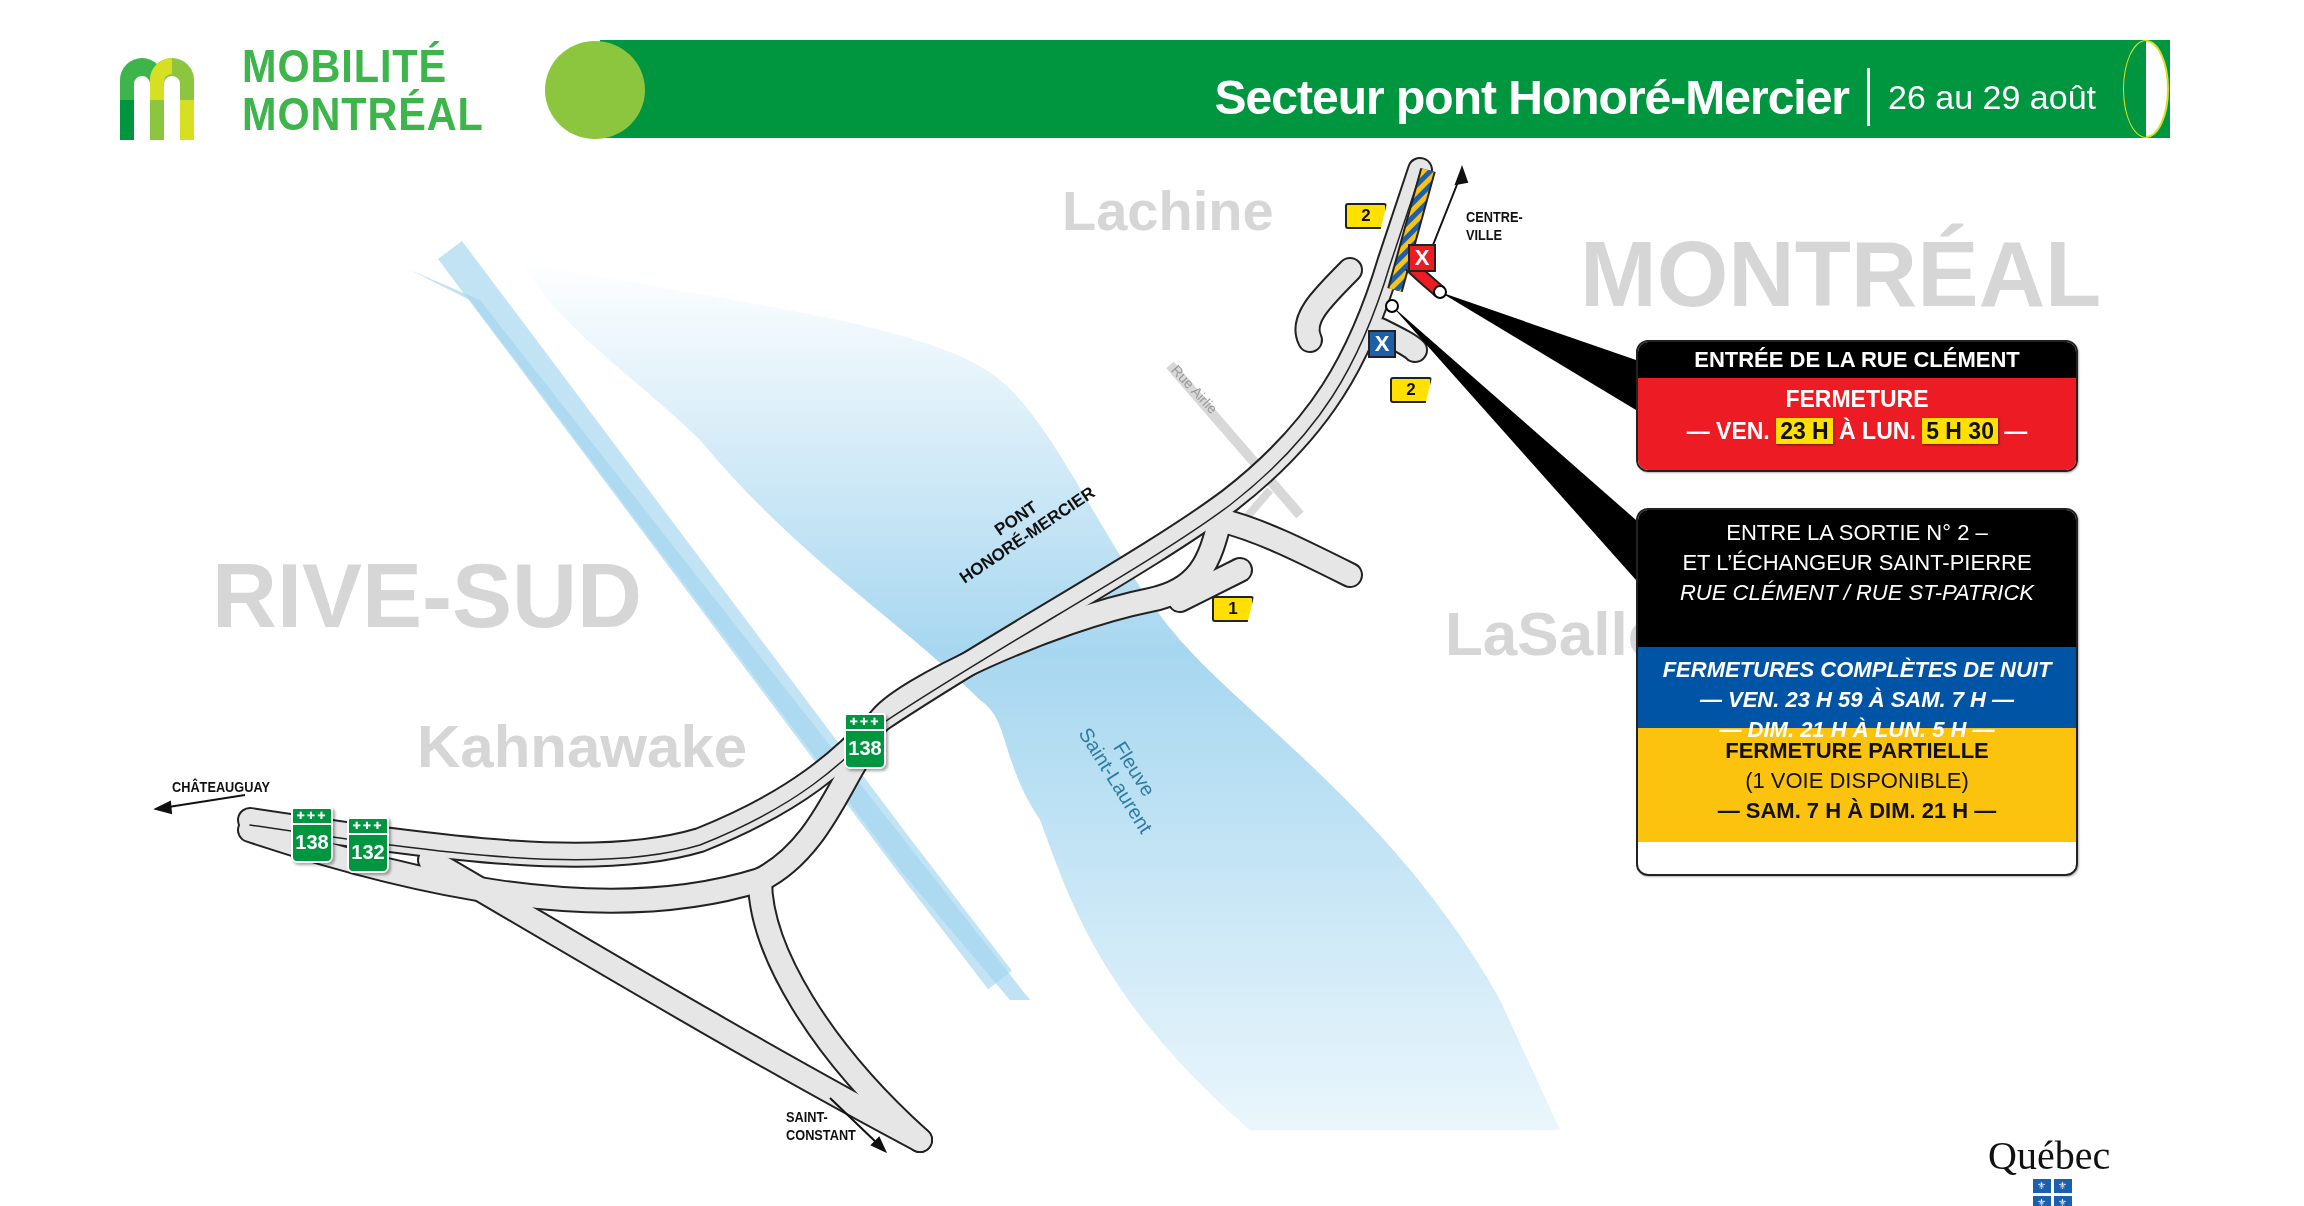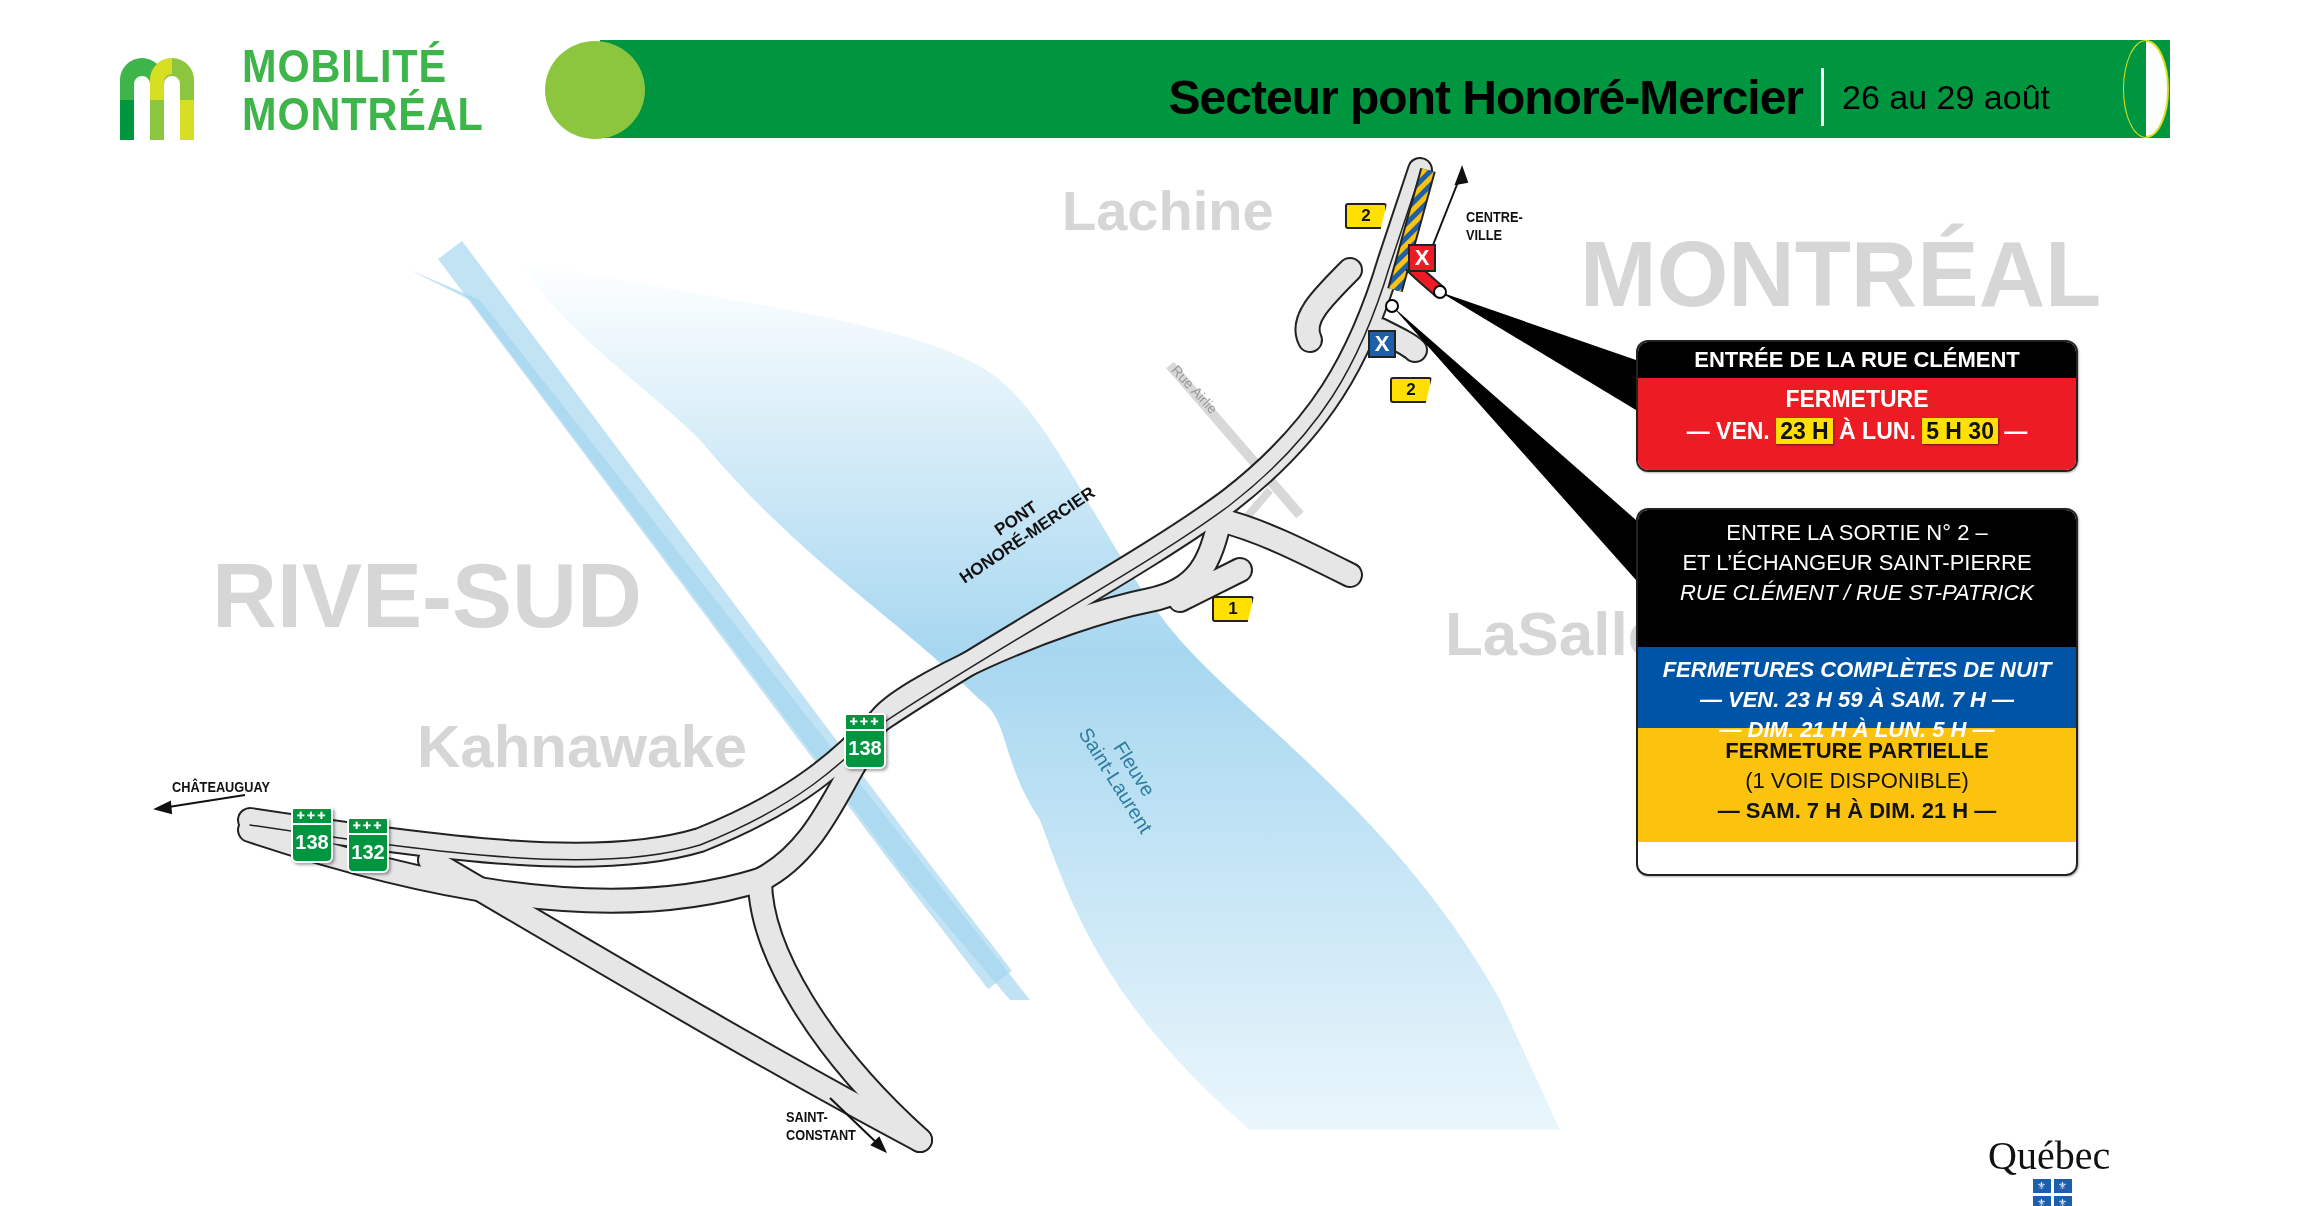--- a/index.html
+++ b/index.html
@@ -4,21 +4,21 @@
 <style>
   html,body{margin:0;padding:0;background:#fff;}
   body{width:2304px;height:1206px;position:relative;overflow:hidden;font-family:"Liberation Sans",sans-serif;}
   .abs{position:absolute;}
   
   .logo{left:120px;top:40px;width:380px;height:100px;}
   .logo-text{position:absolute;left:122px;top:2px;font-family:"Liberation Sans",sans-serif;font-weight:bold;color:#3db54a;font-size:46px;line-height:48px;letter-spacing:1px;transform:scaleX(0.9);transform-origin:left top;}
   .banner{left:600px;top:40px;width:1570px;height:98px;background:#009640;}
   .banner-dot{left:545px;top:41px;width:100px;height:98px;border-radius:50%;background:#8cc63f;}
   .banner-end{left:2100px;top:40px;width:94px;height:98px;}
-  .title{right:0;top:0;height:114px;display:flex;align-items:center;color:#000000;padding-right:120px;}
+  .title{right:0;top:0;height:114px;display:flex;align-items:center;color:#ffffff;padding-right:74px;}
   .title-main{font-size:48px;font-weight:bold;letter-spacing:-1px;}
   .title-sep{width:3px;height:58px;background:#fff;margin:0 18px;}
   .title-date{font-size:34px;}
   
   svg.map{position:absolute;left:0;top:0;}
   .place{position:absolute;color:#d6d6d6;font-weight:bold;white-space:nowrap;}
   .small-label{position:absolute;font-weight:bold;color:#111;font-size:15px;line-height:18px;transform:scaleX(0.85);transform-origin:left top;}
   .exit{position:absolute;width:38px;height:22px;background:#ffe000;border:2px solid #222;border-radius:3px;font-weight:bold;font-size:17px;line-height:22px;text-align:center;color:#111;clip-path:polygon(0 0,100% 0,85% 100%,0 100%);}
   .shield{position:absolute;width:38px;height:52px;background:#009640;border:2px solid #fff;box-shadow:2px 2px 3px rgba(0,0,0,.35);color:#fff;text-align:center;border-radius:3px 3px 6px 6px;}
   .shield .fl{font-size:10px;line-height:14px;border-bottom:2px solid #fff;letter-spacing:2px;}

